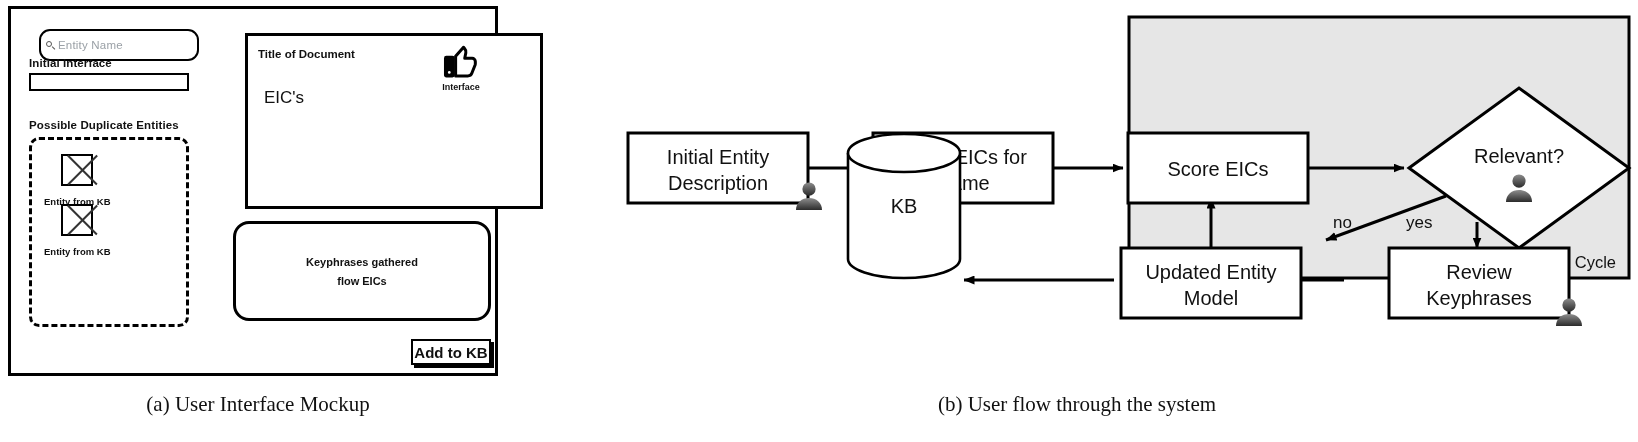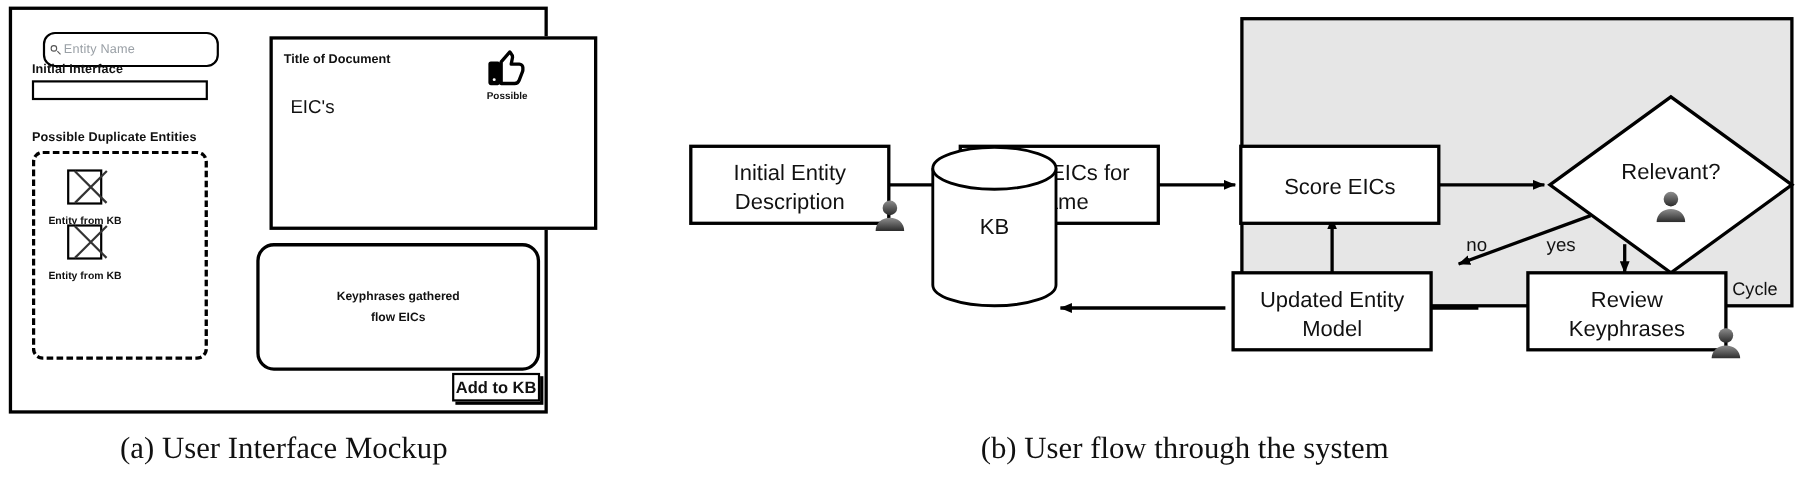--- a/index.html
+++ b/index.html
@@ -41,37 +41,37 @@
   #mk-doc{position:absolute;left:222px;top:24px;width:298px;height:176px;
       border:3px solid #000;background:#fff;box-sizing:border-box;margin-left:12px;}
   #mk-doc-title{position:absolute;left:10px;top:12px;font-size:11.5px;font-weight:bold;color:#111;}
   #mk-doc-body{position:absolute;left:16px;top:52px;font-size:17px;color:#111;}
   .mk-vote{position:absolute;width:62px;text-align:center;}
   #vote-up{left:182px;top:6px;}
   #vote-down{left:182px;top:88px;}
   .mk-vote-ico{display:block;margin:0 auto;}
   .mk-vote-txt{display:block;font-size:9px;font-weight:bold;color:#111;margin-top:2px;}
 
-  #mk-kp-box{position:absolute;left:222px;top:212px;width:258px;height:116px;
+  #mk-kp-box{position:absolute;left:222px;top:212px;width:258px;height:100px;
       border:3px solid #000;border-radius:16px;background:#fff;box-sizing:border-box;
       display:flex;flex-direction:column;align-items:center;justify-content:center;gap:7px;}
   .mk-kp-line{font-size:11px;font-weight:bold;color:#111;}
 
   #mk-addkb{position:absolute;left:400px;top:330px;width:80px;height:26px;
       border:2.5px solid #000;background:#fff;box-sizing:border-box;
       display:flex;align-items:center;justify-content:center;
       font-size:15px;font-weight:bold;color:#111;
       box-shadow:3px 3px 0 #000;}
 
   
   #flow-figure{position:absolute;left:516px;top:0;width:1122px;height:442px;}
   #flow-svg{position:absolute;left:0;top:0;}
 
   .cap{position:absolute;top:392px;font-family:"Liberation Serif",serif;
-      font-size:28px;color:#111;text-align:center;}
+      font-size:21px;color:#111;text-align:center;}
   #cap-a{left:0;width:516px;}
   #cap-b{left:516px;width:1122px;}
 </style>
 </head>
 <body>
 
 <div id="mockup-figure">
   <div id="mockup-frame">
 
     <div class="mk-search">
@@ -98,21 +98,21 @@
     <div id="mk-doc">
       <div id="mk-doc-title">Title of Document</div>
       <div id="mk-doc-body">EIC's</div>
 
       <div class="mk-vote" id="vote-up">
         <svg class="mk-vote-ico" width="38" height="38" viewBox="0 0 24 24">
           <path d="M9.2 21.4h7.1c1.2 0 2.2-.7 2.6-1.8l2.0-5.1c.1-.3.15-.6.15-.9v-1.3c0-1.1-.9-2-2-2h-4.7l.7-3.5c.18-.9-.07-1.8-.68-2.45L13.6 3.3 8.6 9.0v12.4z" fill="#fff" stroke="#000" stroke-width="1.9" stroke-linejoin="round"></path>
           <rect x="2.2" y="9.7" width="4.9" height="11.7" rx="0.5" fill="#000" stroke="#000" stroke-width="1.9" stroke-linejoin="round"></rect>
           <circle cx="4.6" cy="19.2" r="0.85" fill="#fff"></circle>
         </svg>
-        <span class="mk-vote-txt">Possible</span>
+        <span class="mk-vote-txt">Interface</span>
       </div>
 
     </div>
 
     <div id="mk-kp-box">
       <div class="mk-kp-line">Keyphrases gathered</div>
       <div class="mk-kp-line">flow EICs</div>
     </div>
 
     <div id="mk-addkb">Add to KB</div>

